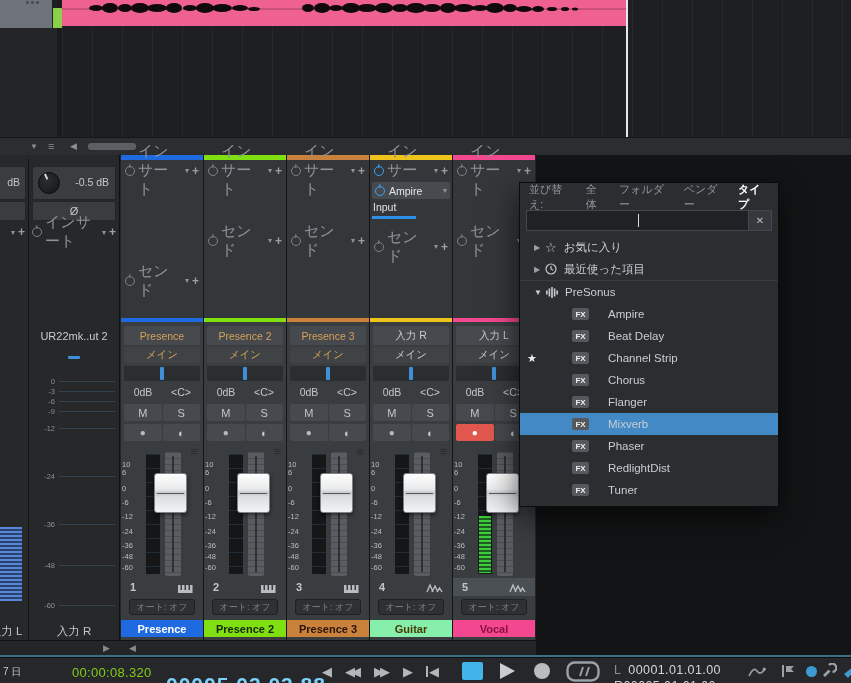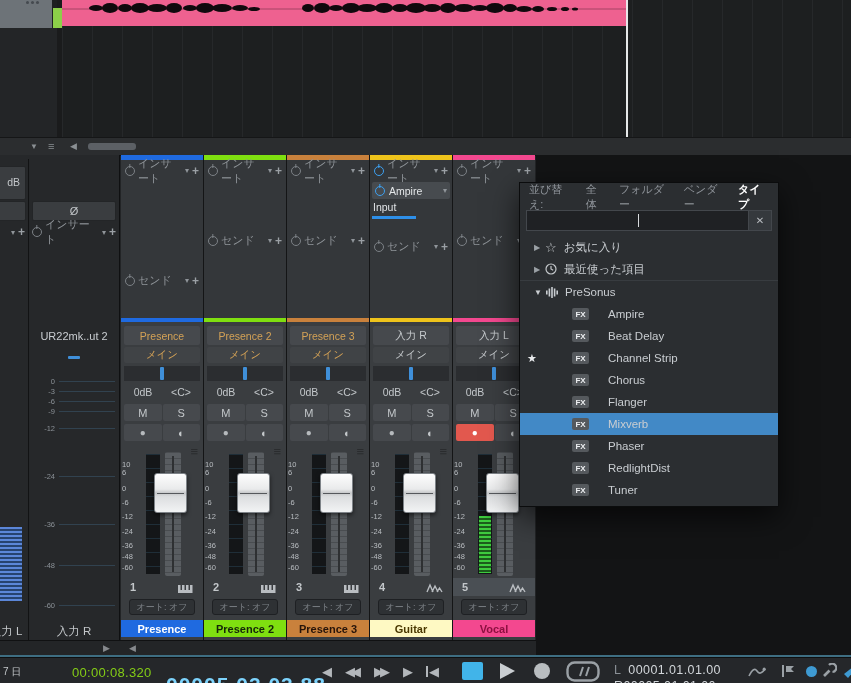--- a/index.html
+++ b/index.html
@@ -59,21 +59,21 @@
   #channels{position:absolute;left:121px;top:155px;display:flex;gap:1px;background:#141516}
   .strip{width:82px;height:485px;background:#3a3d40;position:relative;flex:none}
   .upperzone{position:absolute;left:0;right:0;top:5px;height:158px;background:#34373a}
   .cbar{position:absolute;left:0;right:0;top:0;height:5px}
   .cbar2{position:absolute;left:0;right:0;top:163px;height:4px}
   .srow{position:absolute;left:0;right:0;height:17px;display:flex;align-items:center;padding:0 4px;gap:3px;box-sizing:border-box}
   .insrow{top:7px}
   .sendrow{top:77px}
   .strip:nth-child(1) .sendrow{top:117px}
   .strip:nth-child(4) .sendrow{top:83px}
-  .slbl{font-size:11px;color:#8f9499}
+  .slbl{font-size:15px;color:#8f9499}
   .chev{margin-left:auto;color:#8f9499;font-size:8px}
   .plus{color:#9ba0a5;font-size:12px;font-weight:bold}
   .pwr{position:relative;width:8px;height:8px;border:1.3px solid currentColor;border-radius:50%;color:#7c8186;flex:none}
   .pwr::after{content:'';position:absolute;left:50%;top:-3px;width:1.4px;height:4px;background:currentColor;transform:translateX(-50%)}
   .ampire{position:absolute;inset:0}
   .amprow{position:absolute;left:2px;right:2px;top:27px;height:17px;background:#474b4f;border-radius:2px;
     display:flex;align-items:center;gap:4px;padding:0 3px;box-sizing:border-box}
   .amprow .albl{font-size:10.5px;color:#e4e7e9}
   .inplbl{position:absolute;left:3px;top:46px;font-size:10.5px;color:#dfe2e5}
   .inpbar{position:absolute;left:2px;top:61px;width:44px;height:3px;background:#2e8fe8}
@@ -237,20 +237,24 @@
     </div>
     <div class="phasebox"></div>
     <div class="insrow-i" style="justify-content:flex-end">
       <span class="chev" style="margin-left:0">▾</span>
       <span class="plus">+</span>
     </div>
     <div class="imeter"></div>
     <div class="ibot">入力 L</div>
   </div>
   <div class="icol" id="icol2">
+    <div class="gainbox">
+      <span class="knob"></span>
+      <span class="gainval">-0.5 dB</span>
+    </div>
     <div class="phasebox">Ø</div>
     <div class="insrow-i">
       <span class="pwr"></span>
       <span class="slbl">インサート</span>
       <span class="chev">▾</span>
       <span class="plus">+</span>
     </div>
     <div class="iname">UR22mk..ut 2</div>
     <div class="ipan"></div>
     <div class="iscale">
@@ -591,21 +595,21 @@
         <div class="fcap"></div>
       </div>
       <div class="numrow">
         <span class="chnum">4</span>
 
         <svg width="17" height="11" viewBox="0 0 17 11">
           <path d="M1 10 L4 3 L7 10 M6 10 L9 4 L12 10 M11 10 L13.5 6 L16 10" fill="none" stroke="#b9bdc1" stroke-width="1.4"></path>
         </svg>
       </div>
       <button class="autobtn">オート: オフ</button>
-      <div class="namebar" style="background: #fef9c3; color: rgb(74, 56, 0);">Guitar</div>
+      <div class="namebar" style="background: #86efac; color: rgb(74, 56, 0);">Guitar</div>
     </div>
 
     <div class="strip">
       <div class="upperzone"></div>
       <div class="cbar" style="background: rgb(243, 72, 143);"></div>
       <div class="srow insrow">
         <span class="pwr"></span>
         <span class="slbl">インサート</span>
         <span class="chev">▾</span>
         <span class="plus">+</span>

